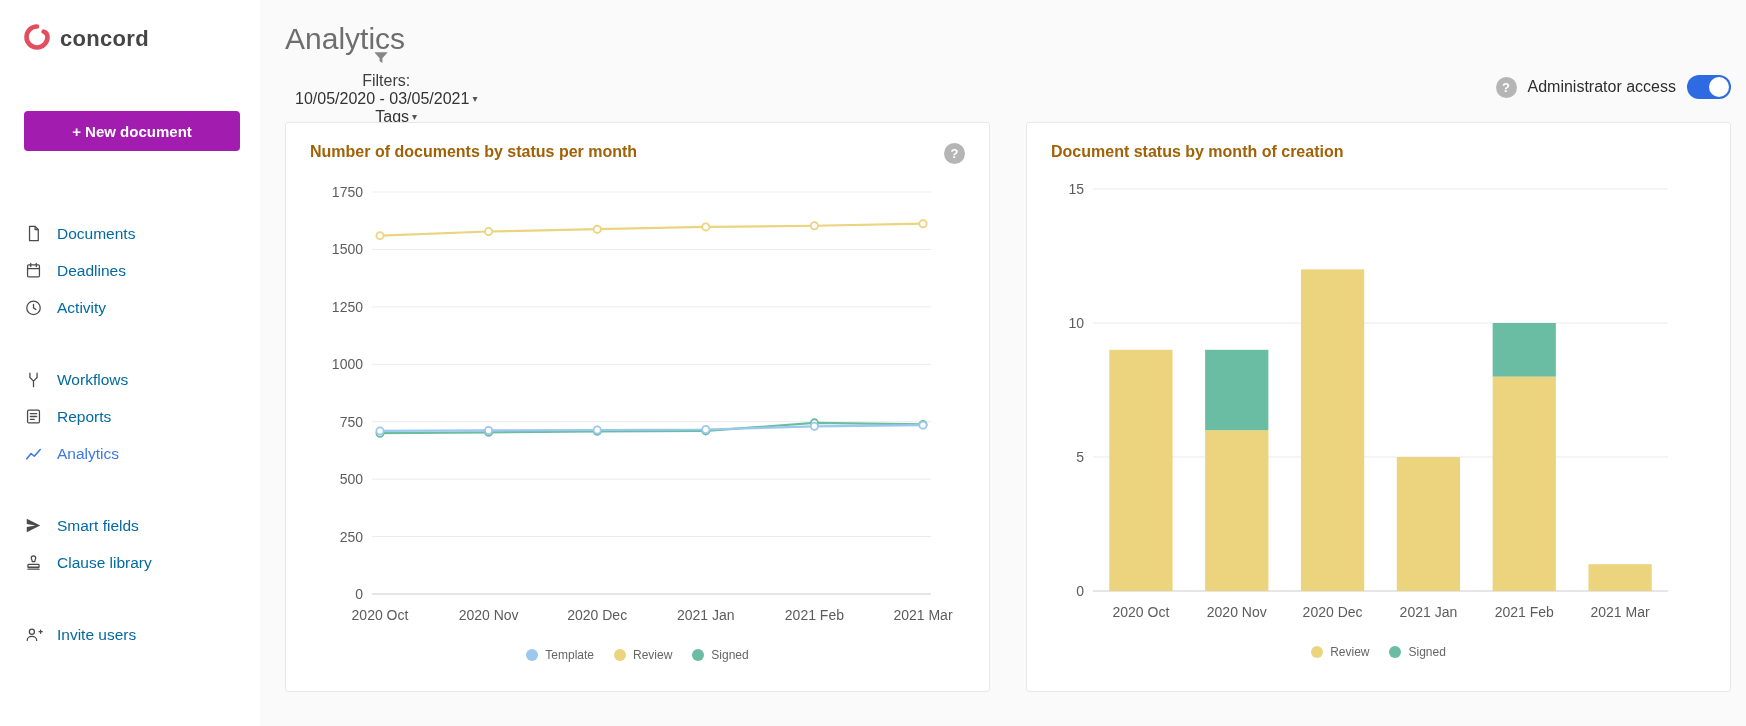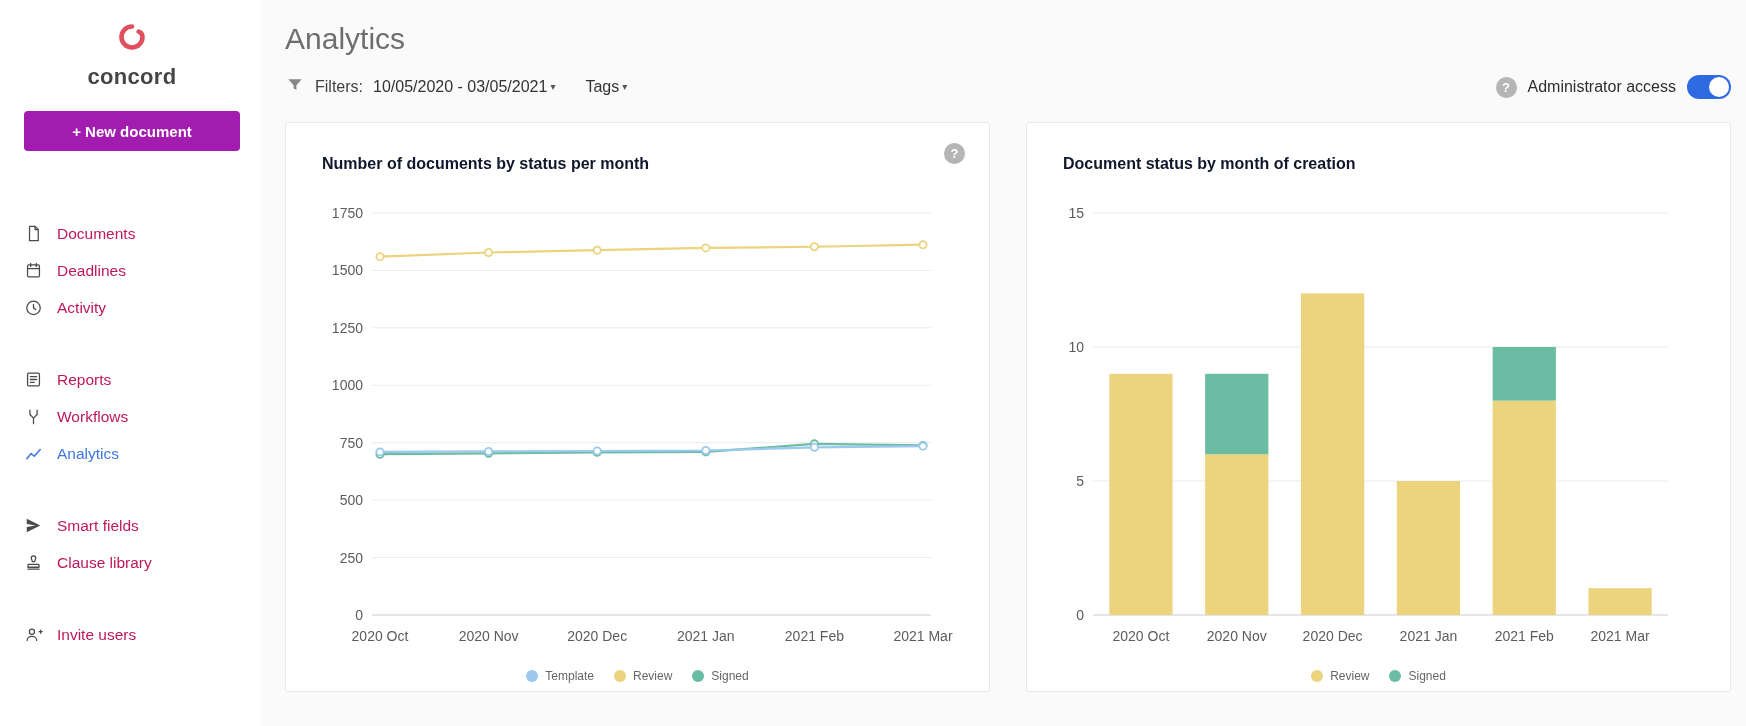--- a/index.html
+++ b/index.html
@@ -7,40 +7,40 @@
   body {
     width:1746px; height:726px; overflow:hidden;
     background:#ffffff;
     font-family:"Liberation Sans","DejaVu Sans",sans-serif;
     color:#3d3d3d;
   }
   .app { display:flex; width:1746px; height:726px; }
 
   
   .sidebar { width:260px; flex:0 0 260px; background:#ffffff; padding:24px 20px 0 24px; }
-  .logo-row { display:flex; align-items:center; gap:10px; height:30px; cursor:pointer;flex-direction:column; }
+  .logo-row { display:flex; align-items:center; gap:10px; height:30px; cursor:pointer; }
   .logo-text { font-size:22px; font-weight:600; color:#454545; letter-spacing:0.3px; }
   .new-doc-btn {
     margin-top:57px; width:216px; height:40px; border:none; border-radius:4px;
     background:#a21caf; color:#ffffff; font-size:15px; font-weight:bold;
     font-family:inherit; cursor:pointer; display:block;
   }
   .nav { margin-top:64px; }
   .nav-group { margin-bottom:35px; }
-  .nav-item { display:flex; align-items:center; gap:14px; height:37px; font-size:15.5px; color:#be185d; cursor:pointer; }
+  .nav-item { display:flex; align-items:center; gap:14px; height:37px; font-size:15.5px; color:#0369a1; cursor:pointer; }
   .nav-item .nav-icon { width:19px; height:19px; display:flex; align-items:center; justify-content:center; }
   .nav-item.active { color:#3d78e3; }
   .nav-icon svg { stroke:#4a4a4a; fill:none; stroke-width:1.6; stroke-linecap:round; stroke-linejoin:round; }
   .nav-item.active .nav-icon svg { stroke:#3d78e3; }
 
   
   .main { flex:1; background:#fafafa; padding:22px 15px 0 25px; }
   .page-title { margin:0 0 16px 0; font-size:30px; font-weight:500; color:#6e6e6e; }
   .toolbar { display:flex; justify-content:space-between; align-items:center; height:30px; margin-bottom:20px; }
-  .filters { display:flex; align-items:center; font-size:16px; color:#3f3f3f; }
+  .filters { display:flex; align-items:center; font-size:16px; color:#3f3f3f;flex-direction:column; }
   .filters-label { margin-left:10px; }
   .dropdown { display:flex; align-items:center; gap:3px; margin-left:10px; cursor:pointer; color:#333333; }
   .dropdown.tags { margin-left:30px;justify-content:flex-end; }
   .caret { font-size:10px; color:#555555; line-height:1; }
   .admin { display:flex; align-items:center; gap:11px; font-size:16px; color:#2e2e2e; }
   .help-circle {
     width:21px; height:21px; border-radius:50%; background:#b5b5b5; color:#ffffff;
     font-size:13px; font-weight:bold; display:flex; align-items:center; justify-content:center; cursor:pointer;
   }
   .toggle { width:44px; height:24px; border-radius:12px; background:#c9c9c9; position:relative; cursor:pointer; }
@@ -48,21 +48,21 @@
   .toggle-knob { width:20px; height:20px; border-radius:50%; background:#ffffff; position:absolute; top:2px; left:2px; transition:left .1s; }
   .toggle.on .toggle-knob { left:22px; }
 
   
   .cards { display:flex; gap:36px; }
   .card {
     width:705px; height:570px; background:#ffffff;
     border:1px solid #e8e8e8; border-radius:3px; padding:20px 24px; position:relative;
   }
   .card-head { display:flex; justify-content:space-between; align-items:flex-start; }
-  .card-title { margin:12px; font-size:16px; font-weight:bold; color:#0f172a; }
+  .card-title { margin:0; font-size:16px; font-weight:bold; color:#a16207; }
   .chart-svg { display:block; margin-top:10px; }
   svg text.tick { font-size:14px; fill:#5c5c5c; font-family:"Liberation Sans","DejaVu Sans",sans-serif; }
   .legend { display:flex; justify-content:center; align-items:center; gap:20px; margin-top:14px; font-size:12px; color:#666666; }
   .legend-item { display:flex; align-items:center; gap:7px; cursor:pointer;justify-content:center; }
   .legend-dot { width:12px; height:12px; border-radius:50%; display:inline-block; }
 </style>
 </head>
 <body>
 
 <div class="app">
@@ -107,33 +107,33 @@
               </svg>
           </span>
           <span>Activity</span>
         </div>
       </div>
 
       <div class="nav-group">
         <div class="nav-item">
           <span class="nav-icon">
             <svg width="19" height="19" viewBox="0 0 24 24">
+                <path d="M12 21v-7M12 14L7.5 9.5V4M12 14l4.5-4.5V4"></path>
+              </svg>
+          </span>
+          <span>Workflows</span>
+        </div>
+        <div class="nav-item">
+          <span class="nav-icon">
+            <svg width="19" height="19" viewBox="0 0 24 24">
                 <rect x="4.5" y="4" width="15" height="16" rx="1.5"></rect>
                 <path d="M8 8.5h8M8 12h8M8 15.5h5"></path>
               </svg>
           </span>
           <span>Reports</span>
-        </div>
-        <div class="nav-item">
-          <span class="nav-icon">
-            <svg width="19" height="19" viewBox="0 0 24 24">
-                <path d="M12 21v-7M12 14L7.5 9.5V4M12 14l4.5-4.5V4"></path>
-              </svg>
-          </span>
-          <span>Workflows</span>
         </div>
         <div class="nav-item active">
           <span class="nav-icon">
             <svg width="19" height="19" viewBox="0 0 24 24">
                 <path d="M3.5 18.5l5.5-6.5 4 3.5L20.5 7" stroke-width="2"></path>
               </svg>
           </span>
           <span>Analytics</span>
         </div>
       </div>

